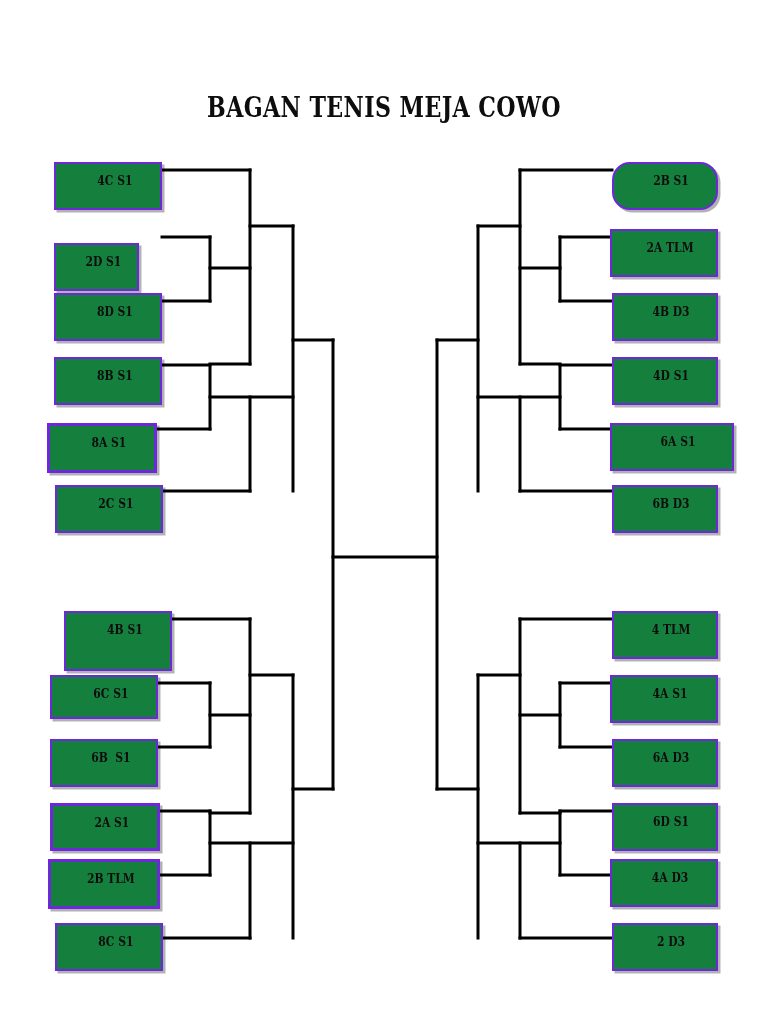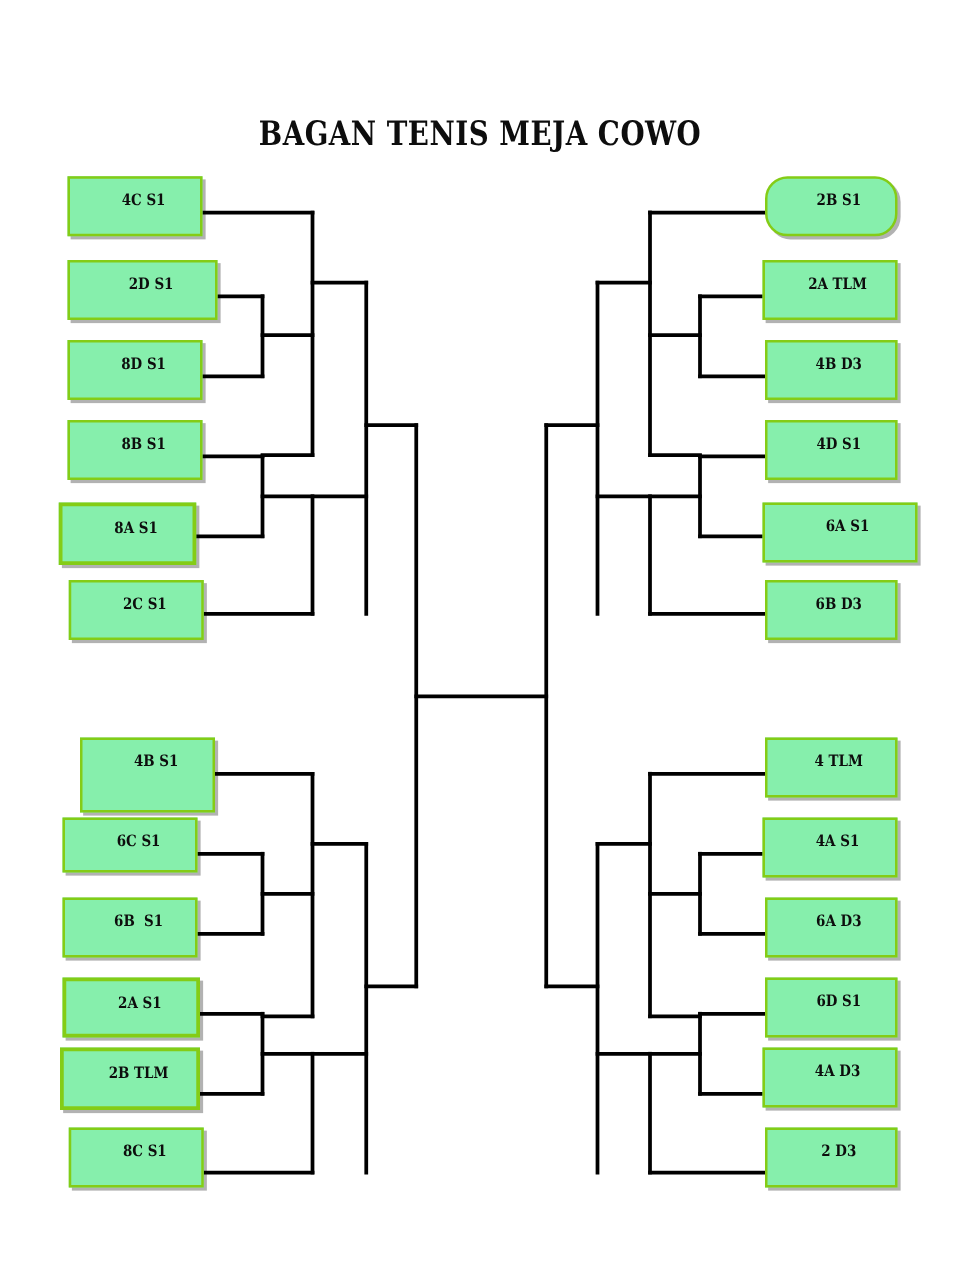--- a/index.html
+++ b/index.html
@@ -35,23 +35,24 @@
     white-space: nowrap;
   }
   #bracket-svg {
     position: absolute;
     left: 0;
     top: 0;
   }
   .seed-box {
     position: absolute;
     box-sizing: border-box;
-    background: #86efac;
-    border: 2px solid #84cc16;
+    background: #15803d;
+    border: 2px solid #6d28d9;
     box-shadow: 2.5px 2.5px 0 rgba(0,0,0,0.30);
+    margin-top: 21px;
   }
   .seed-label {
     position: absolute;
     left: 0;
     right: 0;
     top: 9px;
     text-align: center;
     font-family: "DejaVu Serif", serif;
     font-weight: bold;
     font-size: 12.5px;
@@ -140,21 +141,21 @@
         <line x1="520" y1="843" x2="520" y2="938"></line>
         <line x1="478" y1="789" x2="437" y2="789"></line>
         <line x1="437" y1="340" x2="437" y2="789"></line>
       </g>
   </svg>
 
   <div id="seed-layer">
       <div class="seed-box left" style="left: 54px; top: 141px; width: 108px; height: 48px;">
         <div class="seed-label">4C S1</div>
       </div>
-      <div class="seed-box left" style="left: 54px; top: 208px; width: 120px; height: 48px;">
+      <div class="seed-box left" style="left: 54px; top: 222px; width: 85px; height: 48px;">
         <div class="seed-label">2D S1</div>
       </div>
       <div class="seed-box left" style="left: 54px; top: 272px; width: 108px; height: 48px;">
         <div class="seed-label">8D S1</div>
       </div>
       <div class="seed-box left" style="left: 54px; top: 336px; width: 108px; height: 48px;">
         <div class="seed-label">8B S1</div>
       </div>
       <div class="seed-box left thick" style="left: 47px; top: 402px; width: 110px; height: 50px;">
         <div class="seed-label">8A S1</div>

